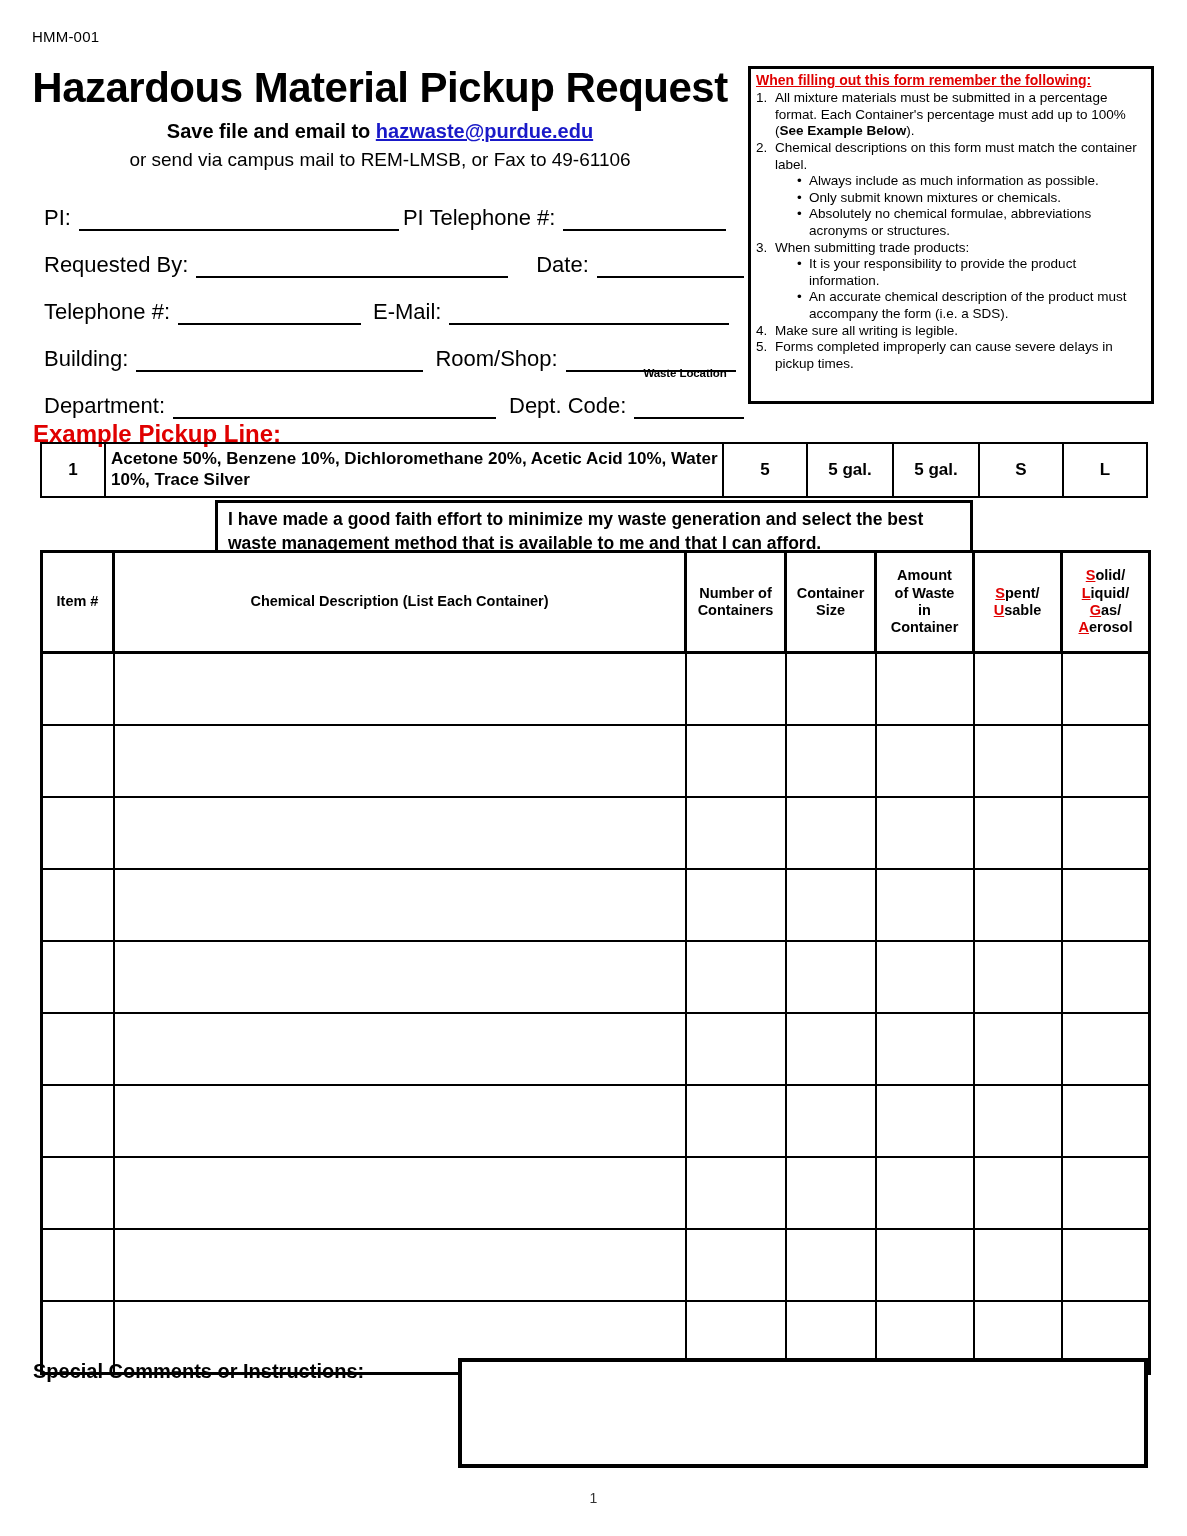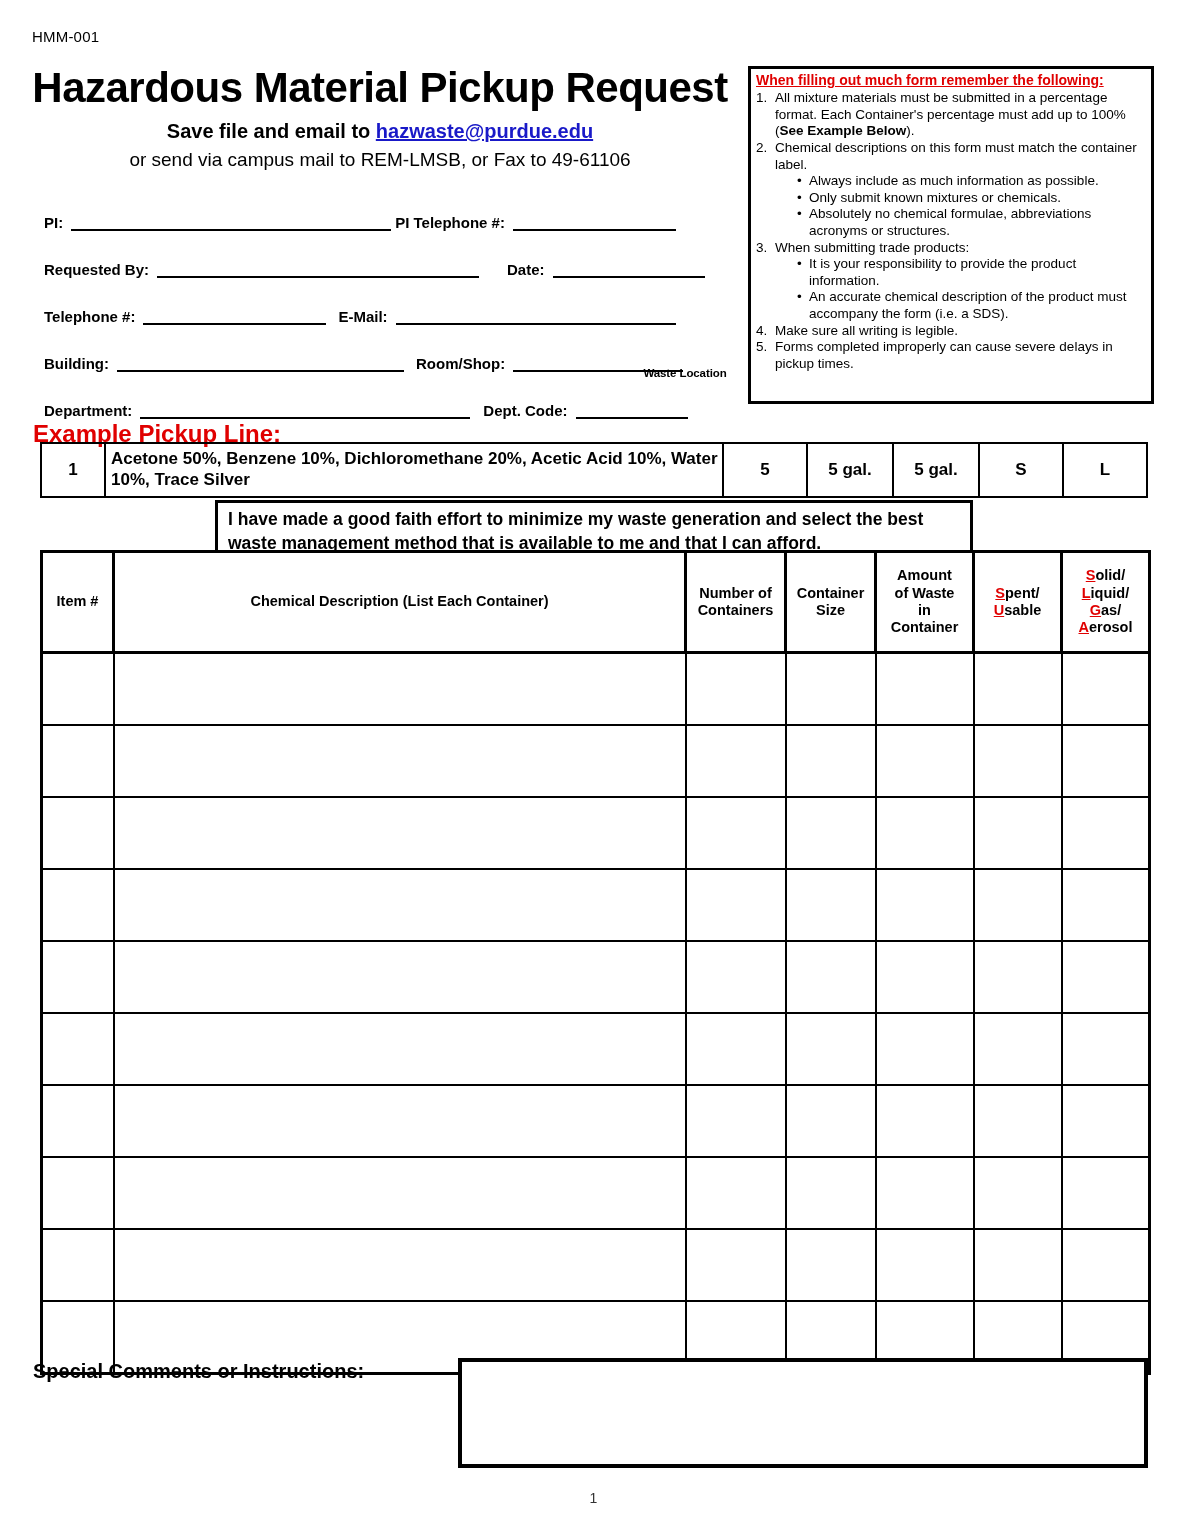--- a/index.html
+++ b/index.html
@@ -128,22 +128,22 @@
     left: 44px;
     top: 186px;
     width: 700px;
   }
   .frow {
     display: flex;
     align-items: flex-end;
     height: 47px;
   }
   .flabel {
-    font-size: 15px;
-    font-weight: bold;
+    font-size: 22px;
+    font-weight: normal;
     white-space: nowrap;
     padding-bottom: 2px;
   }
   .fline {
     border-bottom: 2px solid #000;
     height: 22px;
     margin: 0 0 2px 0;
   }
   .fline.gapl { margin-left: 8px; }
   .sub-note {
@@ -273,21 +273,21 @@
 
   <div class="header">
     <div class="title">Hazardous Material Pickup Request</div>
     <div class="subtitle1">
       <span>Save file and email to </span><a class="email-link" href="#">hazwaste@purdue.edu</a>
     </div>
     <div class="subtitle2">or send via campus mail to REM-LMSB, or Fax to 49-61106</div>
   </div>
 
   <div class="instr-box">
-    <span class="instr-head">When filling out much form remember the following:</span>
+    <span class="instr-head">When filling out this form remember the following:</span>
     <div class="instr-list">
 
       <div class="instr-item">
         <div class="instr-num">1.</div>
         <div class="instr-text"><span>All mixture materials must be submitted in a percentage format.  Each Container's percentage must add up to 100% (</span><b>See Example Below</b><span>).</span></div>
       </div>
 
       <div class="instr-item">
         <div class="instr-num">2.</div>
         <div class="instr-text">

